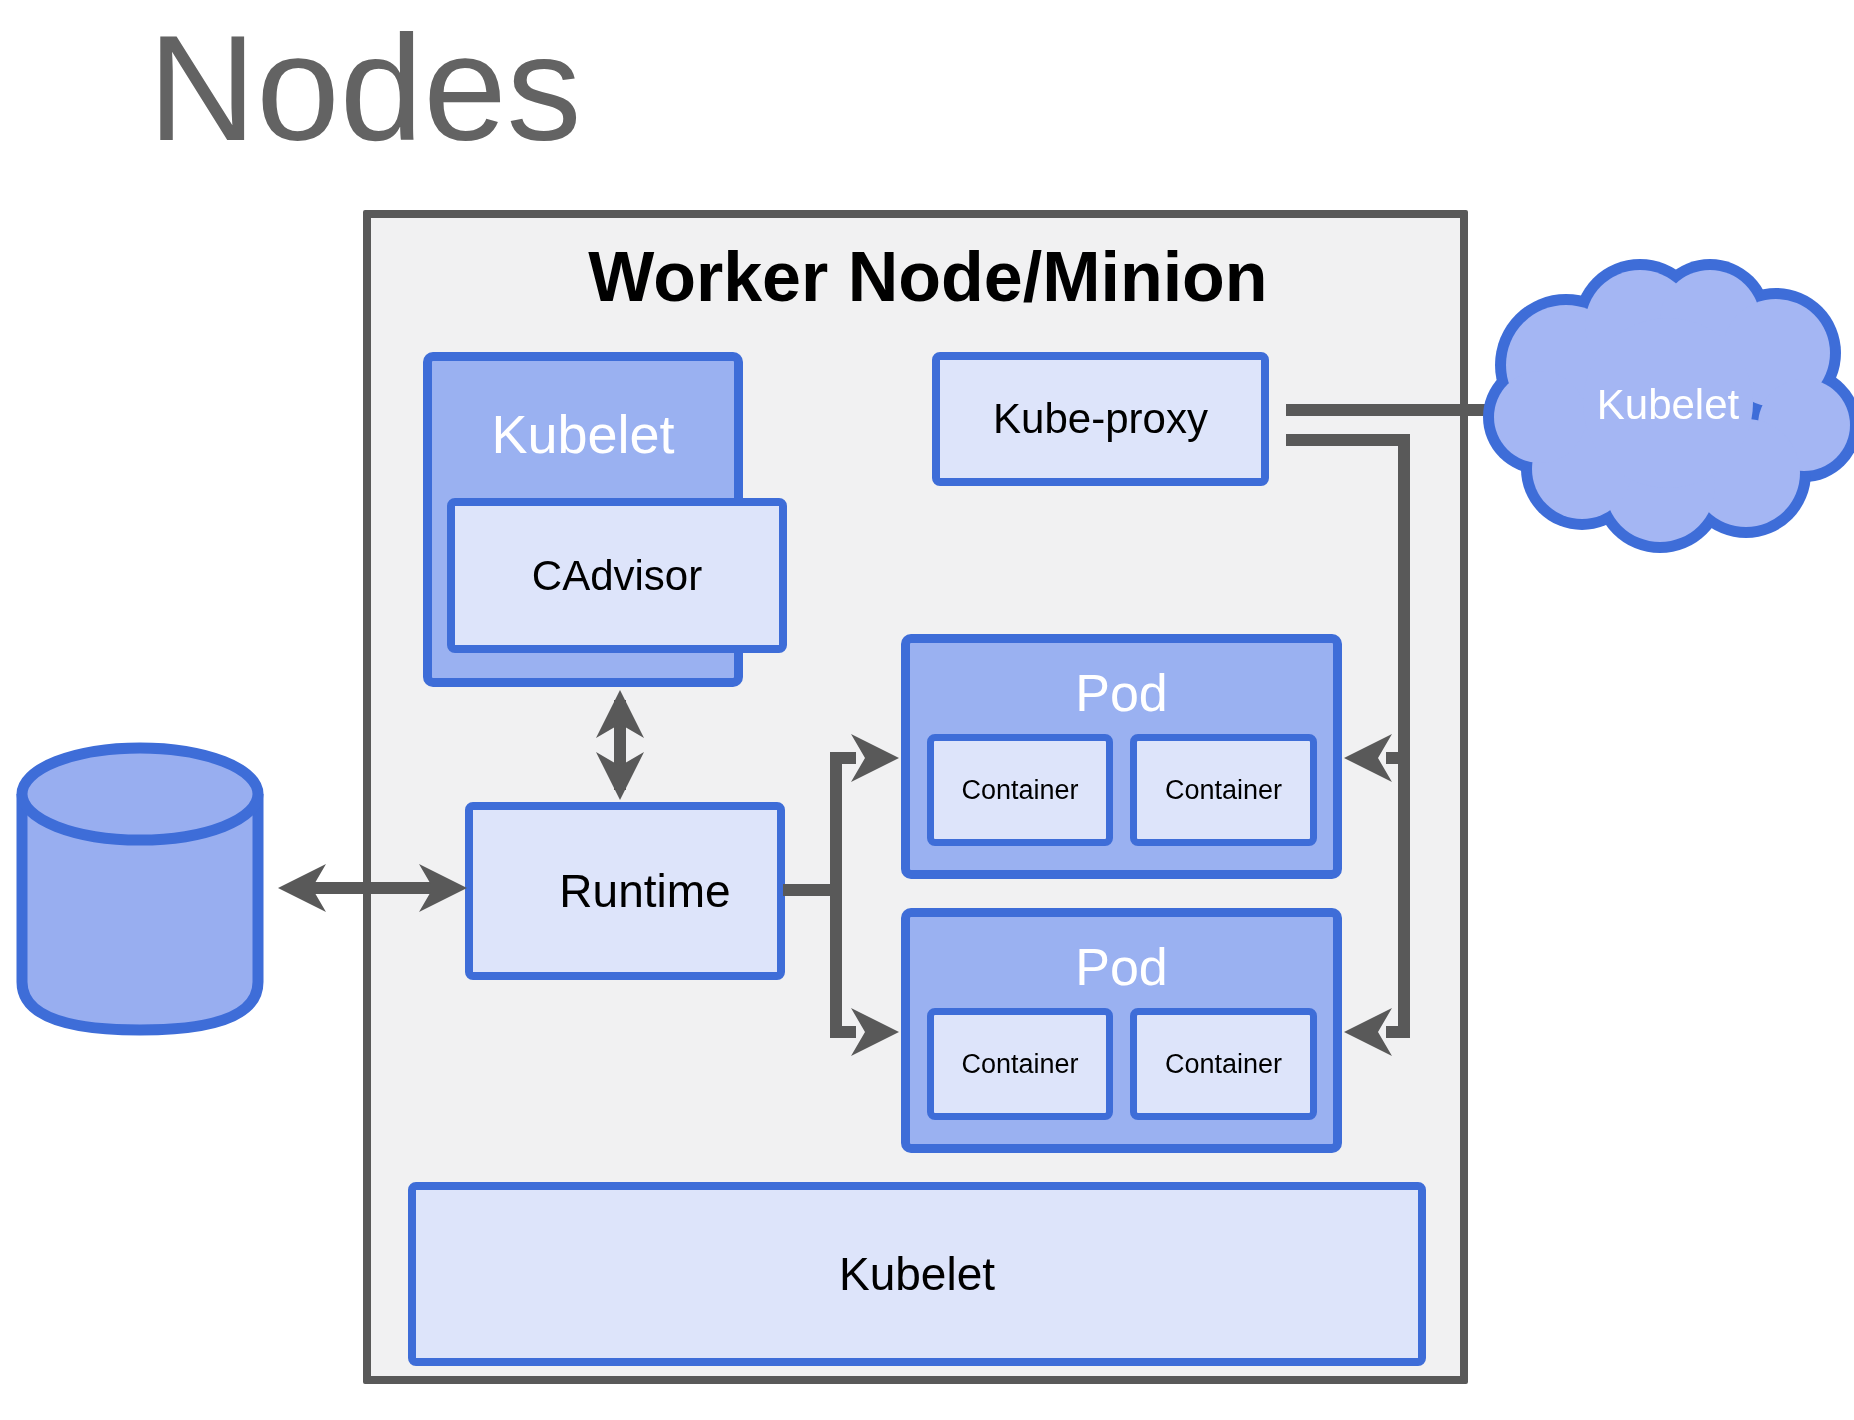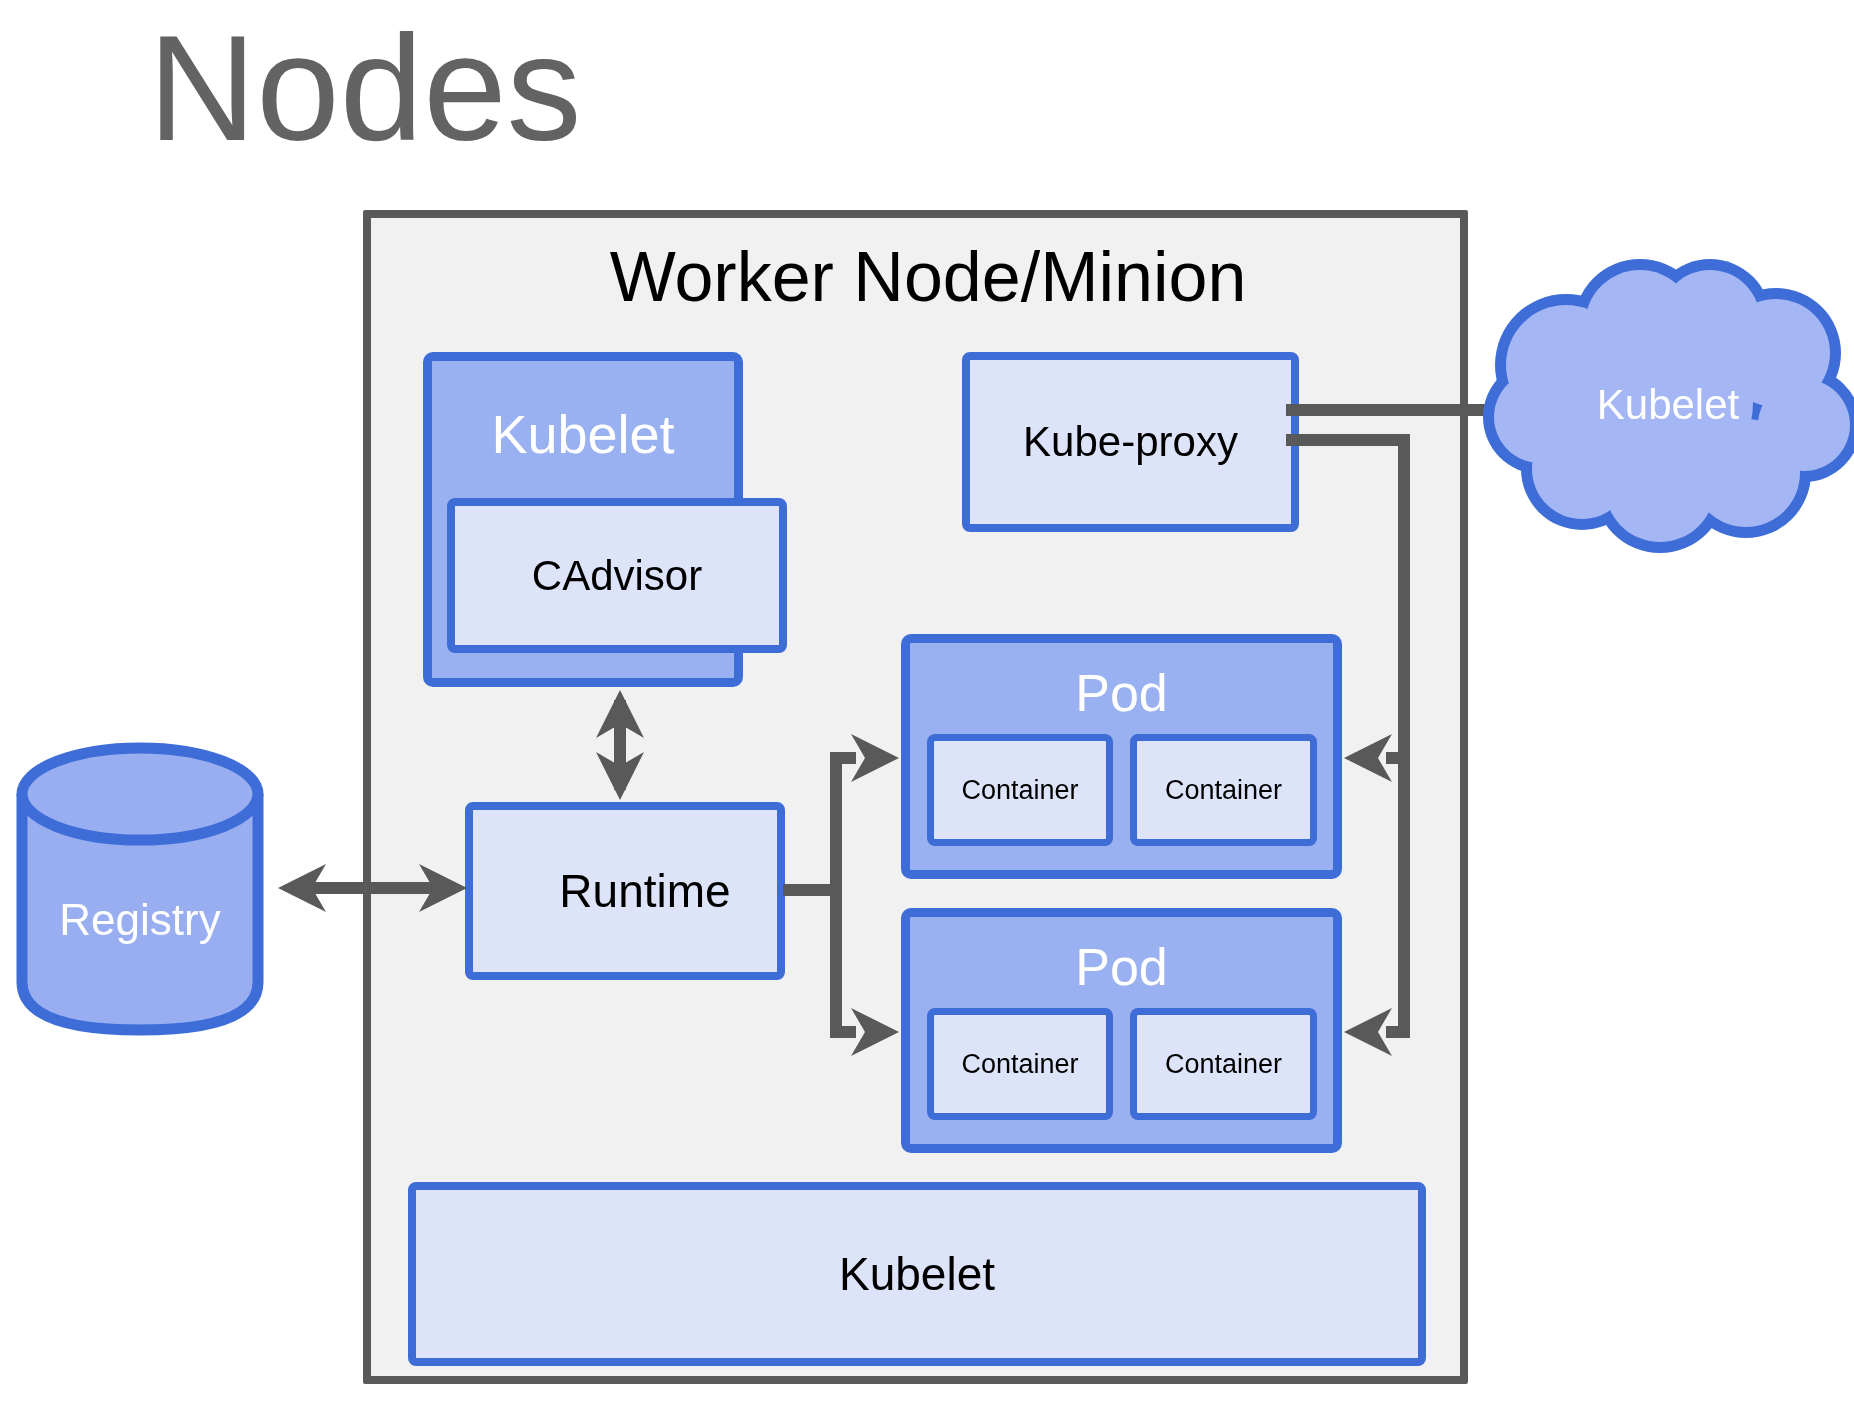--- a/index.html
+++ b/index.html
@@ -16,21 +16,21 @@
   }
   .node-box{
     position:absolute;left:363px;top:210px;width:1105px;height:1174px;
     background:var(--node_fill,#f1f1f2);
     border:8px solid var(--node_border,#595959);
     border-radius:2px;z-index:1;box-sizing:border-box;
   }
   .node-heading{
     position:absolute;left:363px;top:232px;width:1130px;height:90px;
     display:flex;align-items:center;justify-content:center;
-    font-size:70px;font-weight:normal;color:var(--text_dark,#000000);z-index:2;
+    font-size:70px;font-weight:bold;color:var(--text_dark,#000000);z-index:2;
     white-space:nowrap;
   }
   .mid-box{
     background:var(--mid_blue,#9ab1f1);
     border:9px solid var(--border_blue,#3e6dd8);
     border-radius:10px;z-index:2;
   }
   .light-box{
     background:var(--light_blue,#dde4fa);
     border:8px solid var(--border_blue,#3e6dd8);
@@ -65,21 +65,21 @@
   <div class="node-box"></div>
   <div class="node-heading">Worker Node/Minion</div>
 
   <div class="abs mid-box" style="left:423px;top:352px;width:320px;height:335px;">
     <div class="lbl lbl-white" style="left:0;top:8px;width:100%;height:130px;font-size:54px;">Kubelet</div>
     <div class="abs light-box" style="left:15px;top:137px;width:340px;height:155px;">
       <div class="lbl lbl-dark fill-center" style="font-size:42px;">CAdvisor</div>
     </div>
   </div>
 
-  <div class="abs light-box" style="left:962px;top:352px;width:337px;height:180px;z-index:2;">
+  <div class="abs light-box" style="left:932px;top:352px;width:337px;height:134px;z-index:2;">
     <div class="lbl lbl-dark fill-center" style="font-size:42px;">Kube-proxy</div>
   </div>
 
   <div class="abs light-box" style="left:465px;top:802px;width:320px;height:178px;z-index:2;">
     <div class="lbl lbl-dark fill-center" style="font-size:46px;padding-left:40px;">Runtime</div>
   </div>
 
   <div class="abs mid-box" style="left:901px;top:634px;width:441px;height:245px;">
     <div class="lbl lbl-white" style="left:0;top:2px;width:100%;height:95px;font-size:52px;">Pod</div>
     <div class="abs light-box" style="left:17px;top:91px;width:186px;height:112px;border-width:7px;">
@@ -101,21 +101,20 @@
   </div>
 
   <div class="abs light-box" style="left:408px;top:1182px;width:1018px;height:184px;z-index:2;">
     <div class="lbl lbl-dark fill-center" style="font-size:46px;">Kubelet</div>
   </div>
 
   <svg class="shape registry-svg" width="264" height="300" viewBox="0 0 264 300">
     <path class="cyl-fill" d="M14 52 L14 240 Q14 288 132 288 Q250 288 250 240 L250 52"></path>
     <ellipse class="cyl-fill" cx="132" cy="52" rx="118" ry="46"></ellipse>
   </svg>
-  <div class="lbl lbl-white registry-label">Registry</div>
 
   <svg class="connectors">
 
     <g>
       <path d="M620 706 L620 784"></path>
       <polygon points="620,690 596,738 620,724 644,738"></polygon>
       <polygon points="620,800 596,752 620,766 644,752"></polygon>
     </g>
 
     <g>

